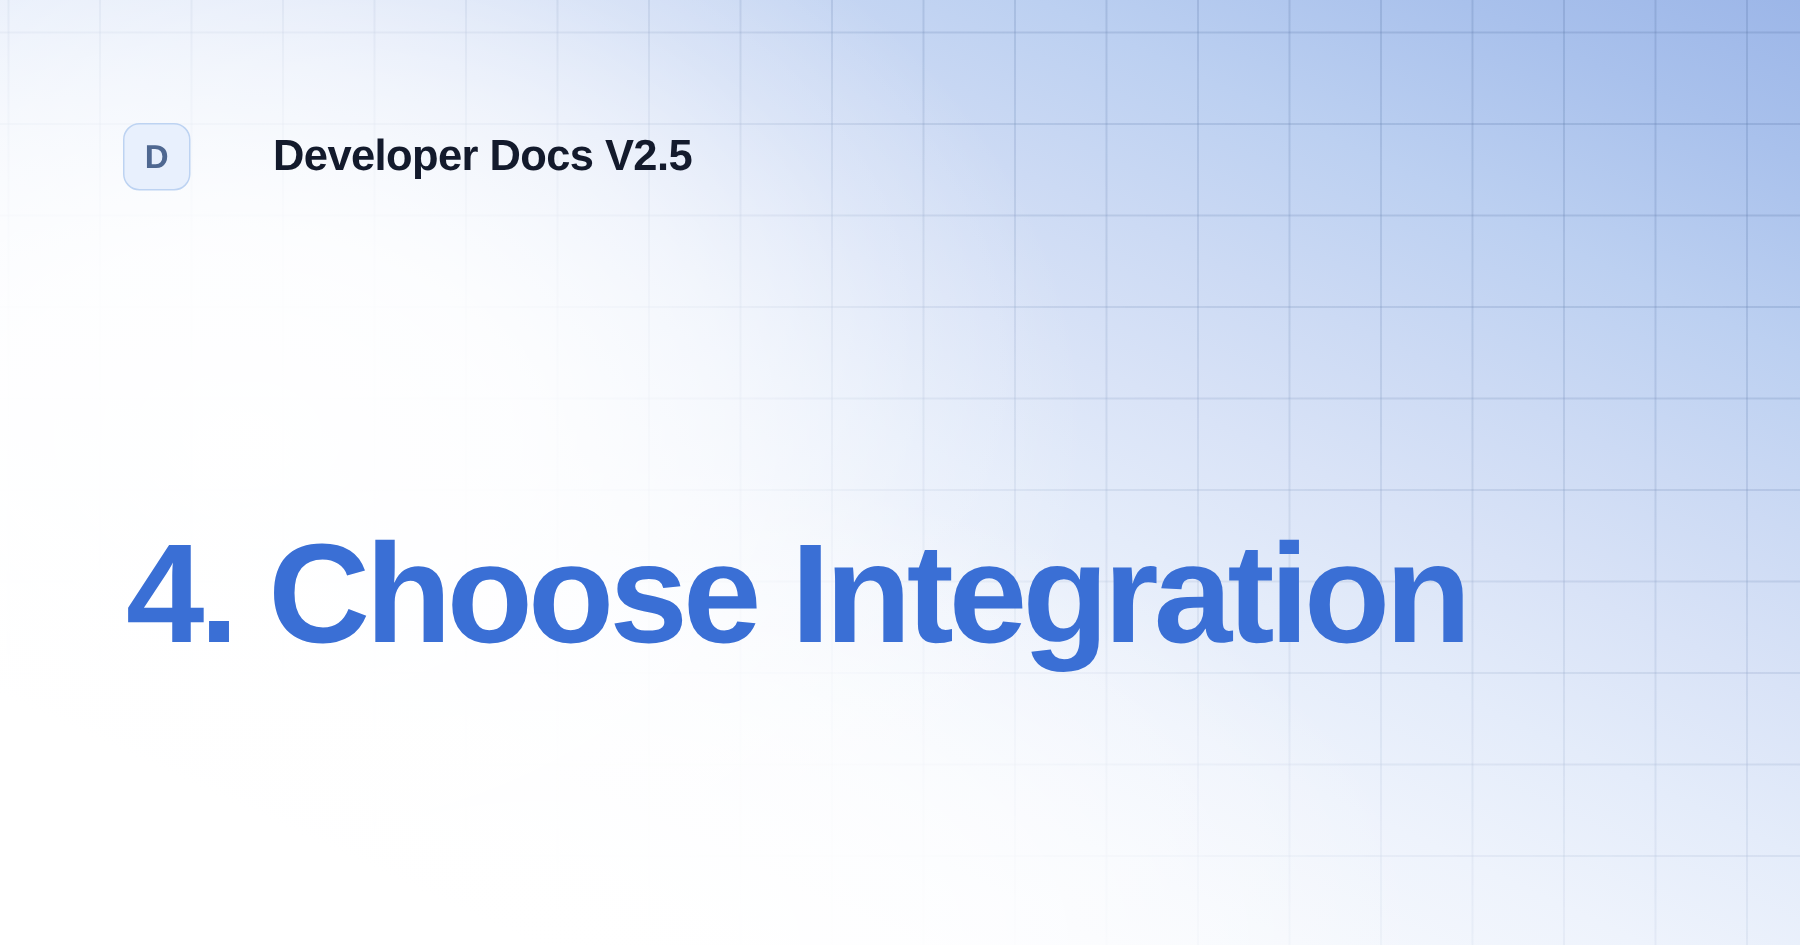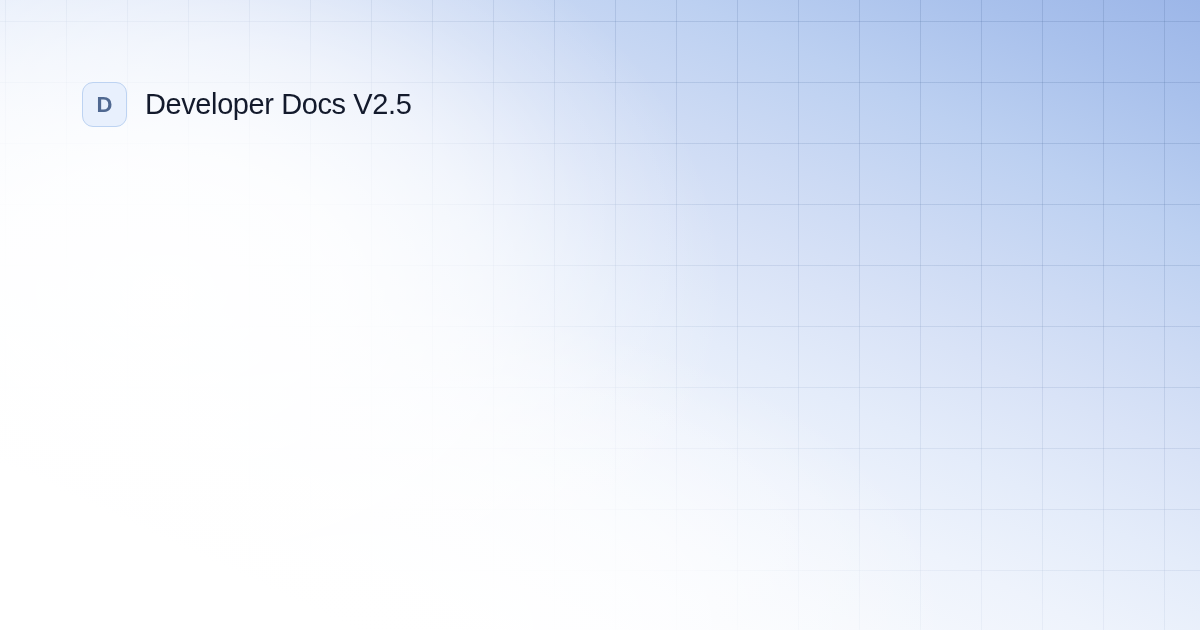--- a/index.html
+++ b/index.html
@@ -119,25 +119,26 @@
   .brand-badge-letter {
     font-size:22px;
     font-weight:bold;
     color:#4f6891;
     line-height:1;
     letter-spacing:0.2px;
   }
 
   .brand-title {
     font-size:29px;
-    font-weight:normal;
+    font-weight:bold;
     color:#131a2c;
     letter-spacing:-0.4px;
     white-space:nowrap;
     line-height:1;
+    margin-left:37px;
   }
 
   .headline {
     position:absolute;
     left:84px;
     top:352px;
     width:1010px;
     font-size:94px;
     font-weight:bold;
     line-height:88px;
@@ -159,16 +160,17 @@
   <div class="content">
 
     <div class="brand">
       <div class="brand-badge">
         <span class="brand-badge-letter">D</span>
       </div>
       <div class="brand-title">Developer Docs V2.5</div>
     </div>
 
     <h1 class="headline">
+      <span class="headline-line">4. Choose Integration</span>
     </h1>
 
   </div>
 </div>
 
 </body></html>

